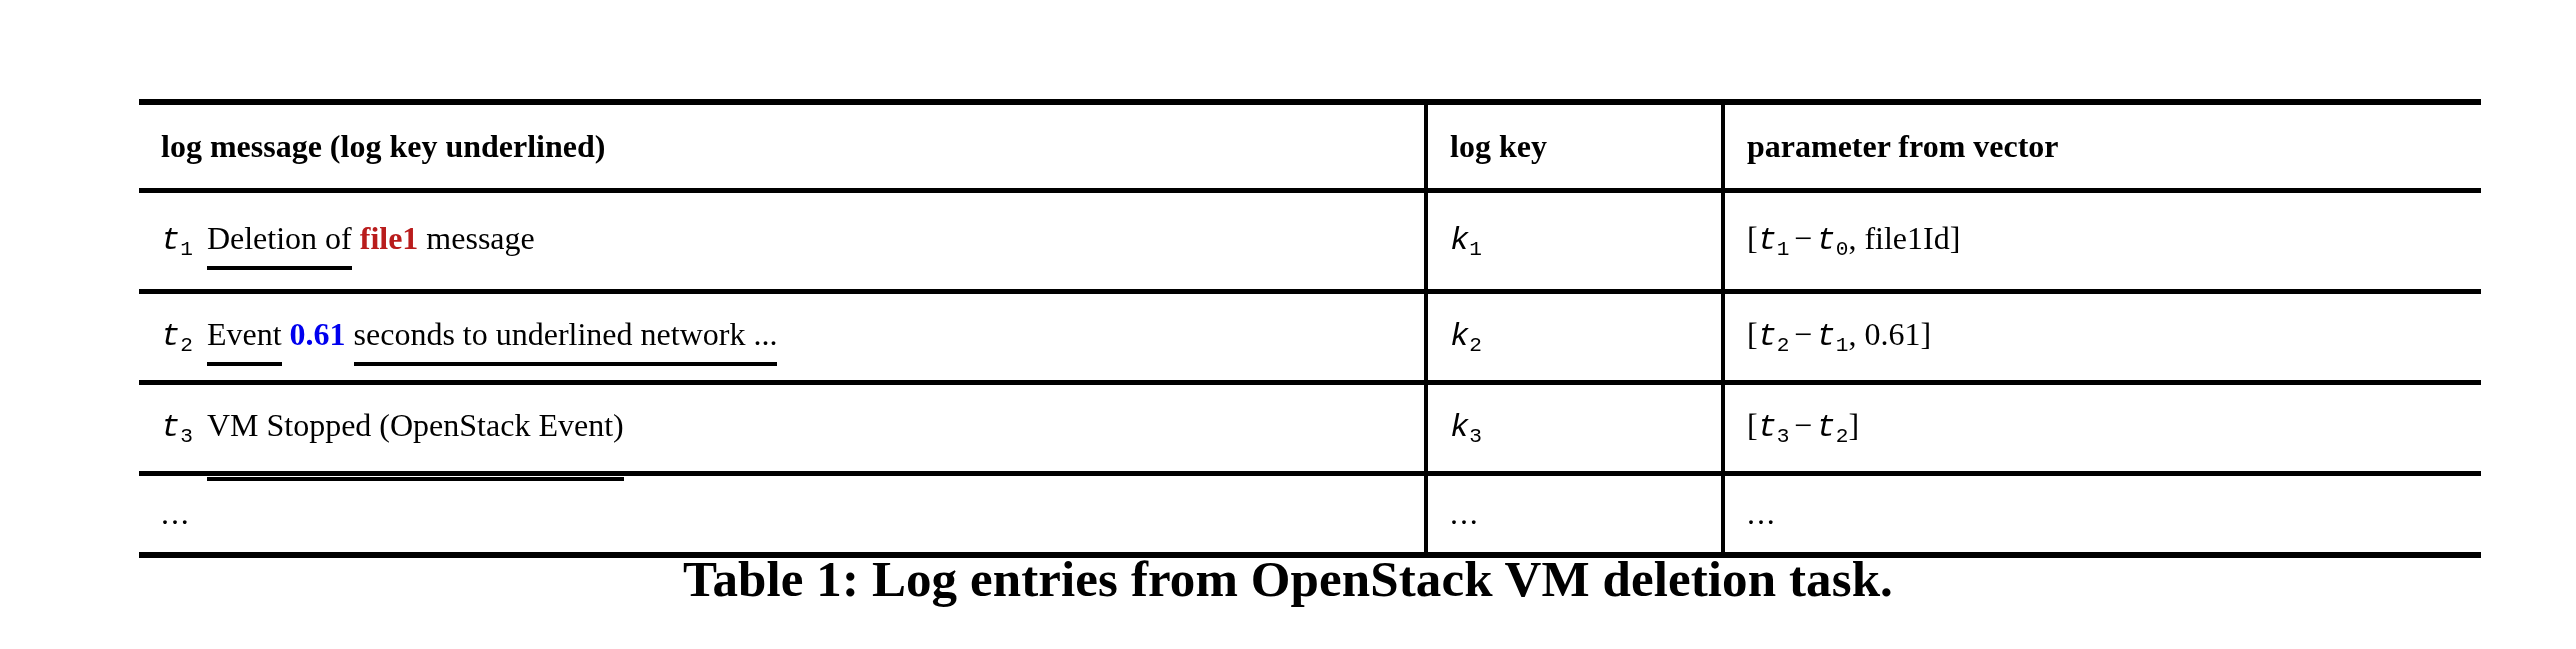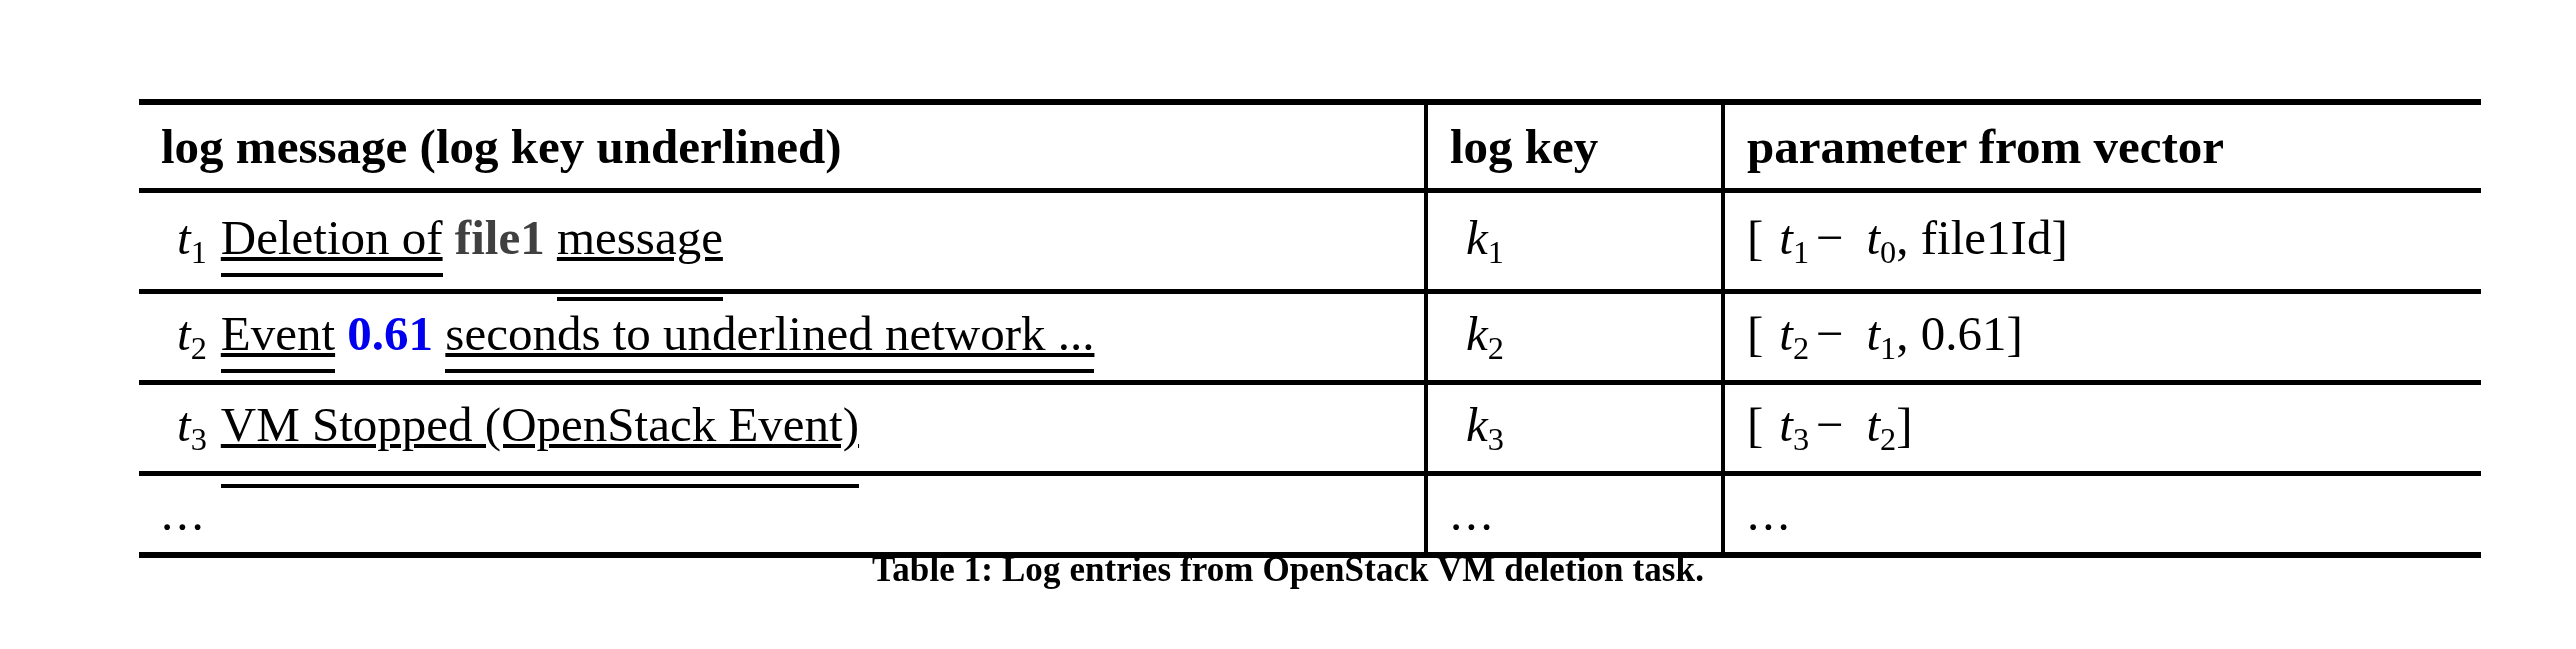--- a/index.html
+++ b/index.html
@@ -27,21 +27,21 @@
     position: absolute;
     left: 139px;
     top: 99px;
     width: 2342px;
   }
 
   table.logtable {
     width: 2342px;
     border-collapse: collapse;
     table-layout: fixed;
-    font-size: 49px;
+    font-size: 32px;
     line-height: 1.05;
   }
 
   table.logtable col.c-msg  { width: 1287px; }
   table.logtable col.c-key  { width: 297px; }
   table.logtable col.c-pvv  { width: 758px; }
 
   
   .rule-top    { border-top: 6px solid #000; }
   .rule-mid    { border-top: 5px solid #000; }
@@ -71,40 +71,38 @@
   }
   thead th .cellpad { padding-left: 22px; }
 
   tbody tr { height: 91px; }
   tbody tr.row-t1 { height: 101px; }
   tbody tr.row-dots { height: 81px; }
 
   
   .mi {                        
     font-style: italic;
-    font-family: Liberation Serif, serif;
-    margin-left: 16px;
+    font-family: Liberation Mono, monospace;
   }
   .sub {
     font-style: normal;
     font-size: 0.66em;
     vertical-align: -0.28em;
     letter-spacing: 0;
   }
   .minus { padding: 0 .14em; }
   .roman { font-style: normal; }
 
   
   .tstamp { font-style: italic; margin-right: 14px; }
 
   
   .lk {
     display: inline-block;
     position: relative;
-    text-decoration: underline;
   }
   .lk::after {
     content: "";
     position: absolute;
     left: 0;
     right: 0;
     bottom: -14px;
     height: 4px;
     background: #000;
   }
@@ -121,21 +119,21 @@
 
   .dots { letter-spacing: .06em; }
 
   
   .caption {
     position: absolute;
     left: 0;
     top: 550px;
     width: 2576px;
     text-align: center;
-    font-size: 35px;
+    font-size: 51px;
     font-weight: bold;
     letter-spacing: 0.1px;
   }
 </style>
 </head>
 <body>
 
 <div class="page">
 
   <div class="table-wrap">
@@ -158,21 +156,21 @@
             <div class="cellpad">parameter from vector</div>
           </th>
         </tr>
       </thead>
 
       <tbody>
 
         <tr class="rule-mid row-t1">
           <td>
             <div class="cellpad msgline">
-              <span class="mi tstamp"><span>t</span><span class="sub">1</span></span><span class="lk">Deletion of</span><span>&nbsp;</span><span class="param" style="color:#404040">file1</span><span>&nbsp;</span><span class="lk low">message</span>
+              <span class="mi tstamp"><span>t</span><span class="sub">1</span></span><span class="lk">Deletion of</span><span>&nbsp;</span><span class="param" style="color:#b91c1c">file1</span><span>&nbsp;</span><span class="lk low">message</span>
             </div>
           </td>
           <td class="sep">
             <div class="cellpad">
               <span class="mi"><span>k</span><span class="sub">1</span></span>
             </div>
           </td>
           <td class="sep">
             <div class="cellpad">
               <span>[</span><span class="mi"><span>t</span><span class="sub">1</span></span><span class="minus">−</span><span class="mi"><span>t</span><span class="sub">0</span></span><span>, </span><span class="roman">file1Id</span><span>]</span>

